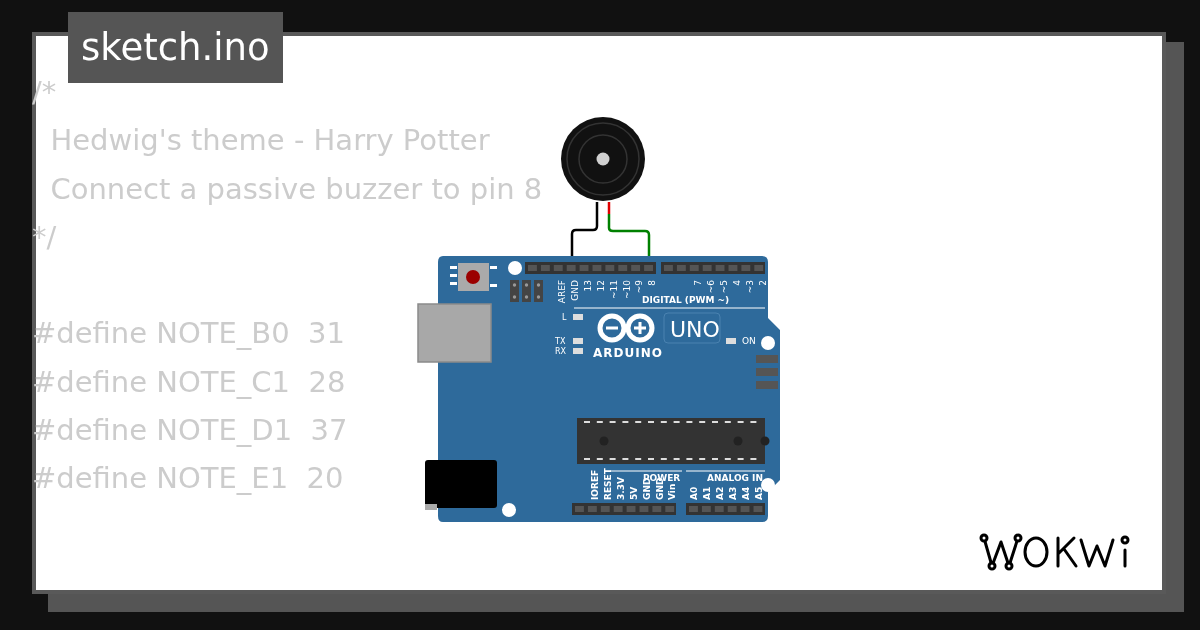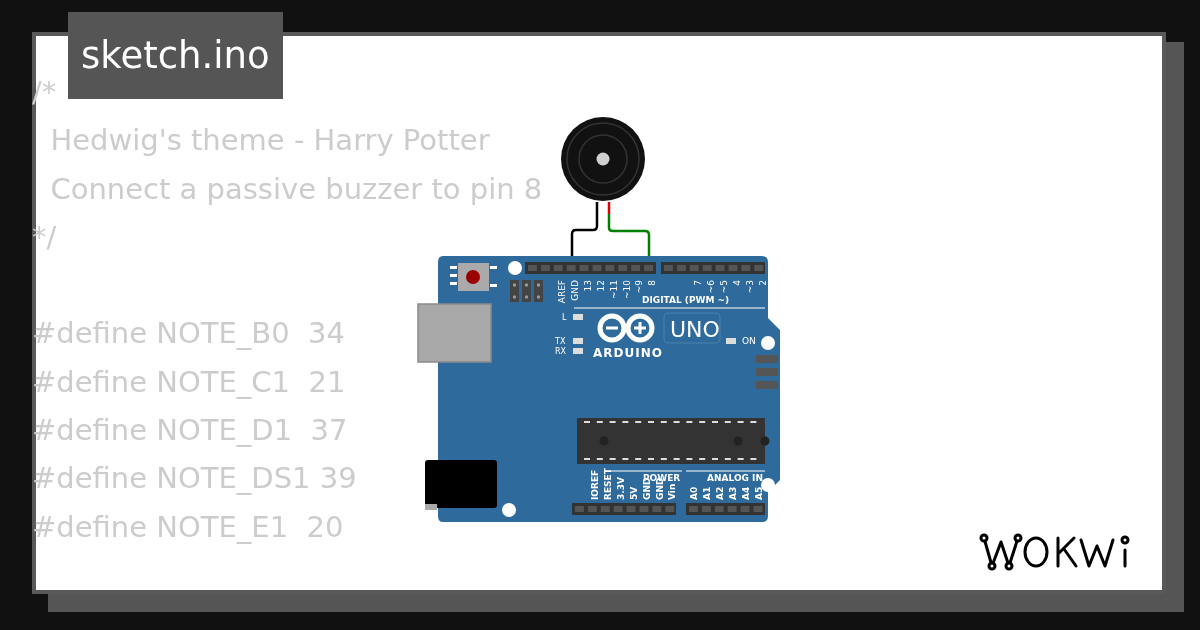--- a/index.html
+++ b/index.html
@@ -1,32 +1,32 @@
 <!DOCTYPE html>
 <html><head>
   <meta charset="utf-8">
   <style>
     html, body { margin:0; padding:0; }
     body { width:1200px; height:630px; background:#111111; position:relative; overflow:hidden; font-family:"DejaVu Sans", sans-serif; }
     .shadow { position:absolute; left:48px; top:42px; width:1136px; height:570px; background:#555555; }
     .panel { position:absolute; left:32px; top:32px; width:1134px; height:562px; background:#ffffff; border:4px solid #595959; box-sizing:border-box; overflow:hidden; }
-    .title-tab { position:absolute; left:68px; top:12px; height:63px; padding:12px 13px; background:#555555; color:#ffffff; font-family:"DejaVu Sans", sans-serif; font-size:37px; line-height:63px; letter-spacing:0px; z-index:5; }
+    .title-tab { position:absolute; left:68px; top:12px; height:63px; padding:4px 13px; background:#555555; color:#ffffff; font-family:"DejaVu Sans", sans-serif; font-size:37px; line-height:63px; letter-spacing:0px; z-index:5; }
     .code { position:absolute; left:32px; top:68px; margin:0; color:#cccccc; font-family:"DejaVu Sans", sans-serif; font-size:29px; line-height:48.3px; white-space:pre; }
     .circuit { position:absolute; left:0; top:0; width:1200px; height:630px; z-index:3; }
     .logo { position:absolute; left:978px; top:528px; z-index:4; }
   </style>
 </head>
 <body>
 
 <div class="shadow"></div>
 <div class="panel"></div>
 
 <div class="title-tab">sketch.ino</div>
 
-<pre class="code" id="code"><div>/*</div><div>  Hedwig's theme - Harry Potter</div><div>  Connect a passive buzzer to pin 8</div><div>*/</div><div> </div><div>#define NOTE_B0  34</div><div>#define NOTE_C1  21</div><div>#define NOTE_D1  37</div><div>#define NOTE_DS1 39</div><div>#define NOTE_E1  20</div></pre>
+<pre class="code" id="code"><div>/*</div><div>  Hedwig's theme - Harry Potter</div><div>  Connect a passive buzzer to pin 8</div><div>*/</div><div> </div><div>#define NOTE_B0  31</div><div>#define NOTE_C1  28</div><div>#define NOTE_D1  37</div><div>#define NOTE_E1  20</div></pre>
 
 <svg class="circuit" viewBox="0 0 1200 630" xmlns="http://www.w3.org/2000/svg">
 
   <g>
     <path d="M597 202 L597 226 Q597 230 593 230 L576 230 Q572 230 572 234 L572 268" fill="none" stroke="#000" stroke-width="2.5"></path>
     <path d="M609 202 L609 214" fill="none" stroke="#e00000" stroke-width="2.5"></path>
     <path d="M609 214 L609 228 Q609 231 613 231 L645 231 Q649 231 649 235 L649 268" fill="none" stroke="#008000" stroke-width="2.5"></path>
   </g>
 
   <g>

